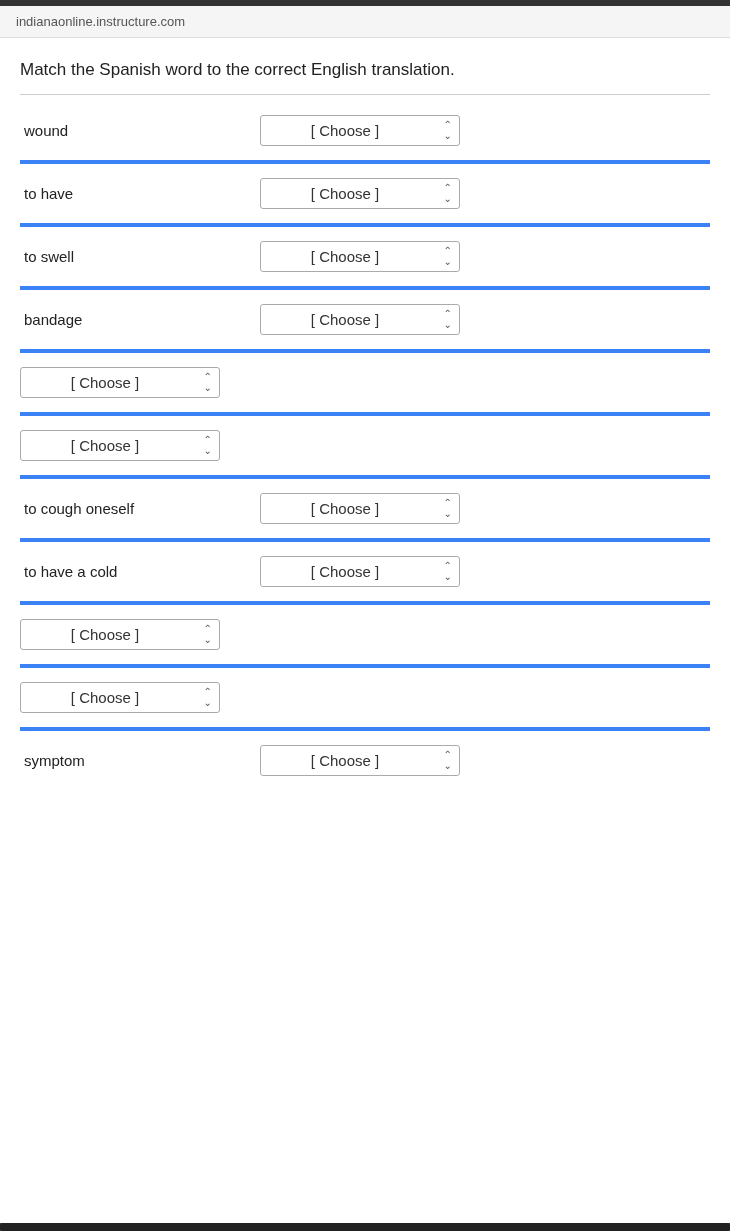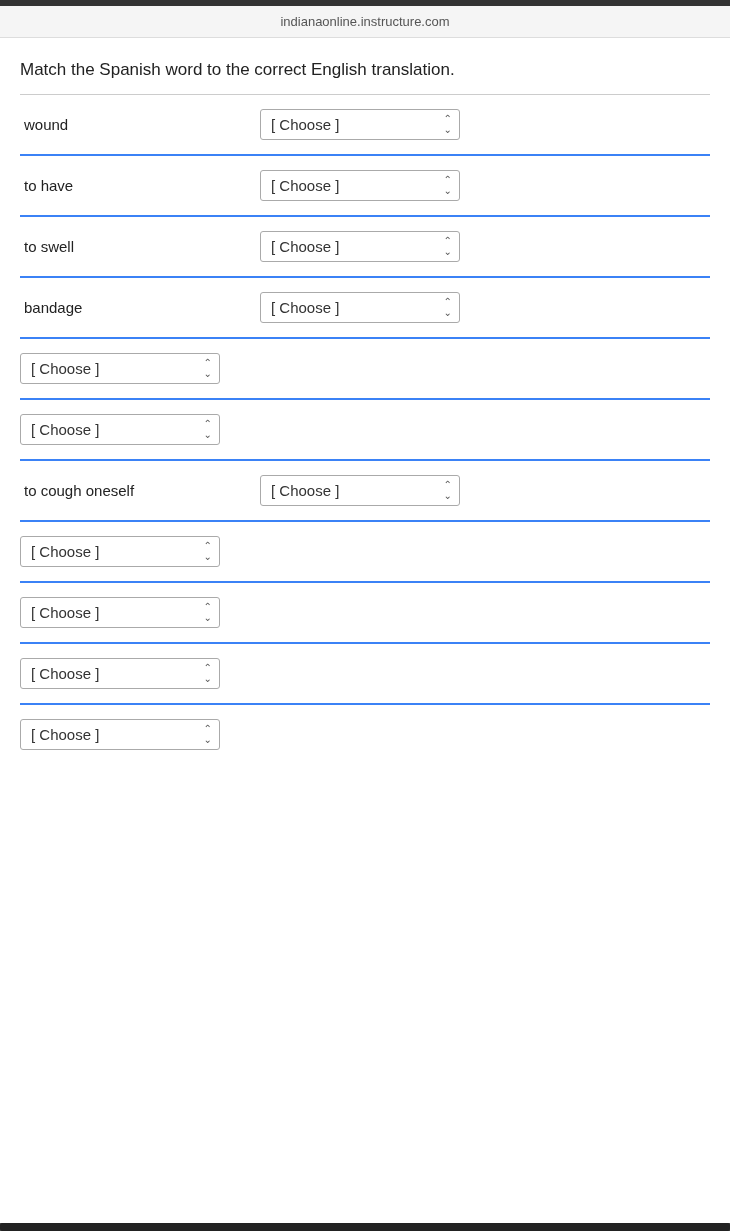--- a/index.html
+++ b/index.html
@@ -30,41 +30,42 @@
       height: 6px;
       width: 100%;
     }
 
     .domain-bar {
       background: #f5f5f5;
       padding: 8px 16px;
       font-size: 13px;
       color: #555;
       border-bottom: 1px solid #ddd;
-      text-align: center;
+      text-align: left;
     }
 
     .content-area {
       padding: 20px 20px 20px 20px;
     }
 
     .instructions {
       font-size: 17px;
       font-weight: 500;
       color: #222;
+      margin-bottom: 6px;
       padding-bottom: 12px;
       border-bottom: 1.5px solid #ccc;
       line-height: 1.4;
     }
 
     .match-row {
       display: flex;
       align-items: center;
       padding: 14px 0;
-      border-bottom: 2px solid #3b82f6;
+      border-bottom: 4px solid #3b82f6;
       position: relative;
     }
 
     .match-row:last-child {
       border-bottom: none;
     }
 
     .spanish-word {
       width: 240px;
       font-size: 15px;
@@ -84,20 +85,21 @@
       -webkit-appearance: none;
       background: #fff;
       border: 1.5px solid #aaa;
       border-radius: 3px;
       padding: 6px 40px 6px 10px;
       font-size: 15px;
       color: #333;
       width: 200px;
       cursor: pointer;
       outline: none;
+      text-align: center;
     }
 
     .select-arrow {
       position: absolute;
       right: 8px;
       pointer-events: none;
       color: #555;
       font-size: 14px;
       display: flex;
       flex-direction: column;
@@ -205,47 +207,49 @@
           <div class="spanish-word">to cough oneself</div>
           <div class="select-wrapper">
             <select class="match-select"><option value="[ Choose ]">[ Choose ]</option><option value="wound">wound</option><option value="to break">to break</option><option value="to swell">to swell</option><option value="bandage">bandage</option><option value="flu">flu</option><option value="cast">cast</option><option value="to hurt oneself">to hurt oneself</option><option value="to have a cold">to have a cold</option><option value="syrup">syrup</option><option value="cough">cough</option><option value="symptom">symptom</option></select>
             <div class="select-arrow">
               <span>⌃</span>
               <span>⌄</span>
             </div>
           </div>
         </div>
         <div class="match-row">
-          <div class="select-wrapper">
-            <select class="match-select"><option value="[ Choose ]">[ Choose ]</option><option value="wound">wound</option><option value="to break">to break</option><option value="to swell">to swell</option><option value="bandage">bandage</option><option value="flu">flu</option><option value="cast">cast</option><option value="to hurt oneself">to hurt oneself</option><option value="to have a cold">to have a cold</option><option value="syrup">syrup</option><option value="cough">cough</option><option value="symptom">symptom</option></select>
-            <div class="select-arrow">
-              <span>⌃</span>
-              <span>⌄</span>
-            </div>
-          </div>
-        </div>
-        <div class="match-row">
-          <div class="select-wrapper">
-            <select class="match-select"><option value="[ Choose ]">[ Choose ]</option><option value="wound">wound</option><option value="to break">to break</option><option value="to swell">to swell</option><option value="bandage">bandage</option><option value="flu">flu</option><option value="cast">cast</option><option value="to hurt oneself">to hurt oneself</option><option value="to have a cold">to have a cold</option><option value="syrup">syrup</option><option value="cough">cough</option><option value="symptom">symptom</option></select>
-            <div class="select-arrow">
-              <span>⌃</span>
-              <span>⌄</span>
-            </div>
-          </div>
-        </div>
-        <div class="match-row">
-          <div class="select-wrapper">
-            <select class="match-select"><option value="[ Choose ]">[ Choose ]</option><option value="wound">wound</option><option value="to break">to break</option><option value="to swell">to swell</option><option value="bandage">bandage</option><option value="flu">flu</option><option value="cast">cast</option><option value="to hurt oneself">to hurt oneself</option><option value="to have a cold">to have a cold</option><option value="syrup">syrup</option><option value="cough">cough</option><option value="symptom">symptom</option></select>
-            <div class="select-arrow">
-              <span>⌃</span>
-              <span>⌄</span>
-            </div>
-          </div>
-        </div>
-        <div class="match-row">
+          <div class="spanish-word">to have a cold</div>
+          <div class="select-wrapper">
+            <select class="match-select"><option value="[ Choose ]">[ Choose ]</option><option value="wound">wound</option><option value="to break">to break</option><option value="to swell">to swell</option><option value="bandage">bandage</option><option value="flu">flu</option><option value="cast">cast</option><option value="to hurt oneself">to hurt oneself</option><option value="to have a cold">to have a cold</option><option value="syrup">syrup</option><option value="cough">cough</option><option value="symptom">symptom</option></select>
+            <div class="select-arrow">
+              <span>⌃</span>
+              <span>⌄</span>
+            </div>
+          </div>
+        </div>
+        <div class="match-row">
+          <div class="select-wrapper">
+            <select class="match-select"><option value="[ Choose ]">[ Choose ]</option><option value="wound">wound</option><option value="to break">to break</option><option value="to swell">to swell</option><option value="bandage">bandage</option><option value="flu">flu</option><option value="cast">cast</option><option value="to hurt oneself">to hurt oneself</option><option value="to have a cold">to have a cold</option><option value="syrup">syrup</option><option value="cough">cough</option><option value="symptom">symptom</option></select>
+            <div class="select-arrow">
+              <span>⌃</span>
+              <span>⌄</span>
+            </div>
+          </div>
+        </div>
+        <div class="match-row">
+          <div class="select-wrapper">
+            <select class="match-select"><option value="[ Choose ]">[ Choose ]</option><option value="wound">wound</option><option value="to break">to break</option><option value="to swell">to swell</option><option value="bandage">bandage</option><option value="flu">flu</option><option value="cast">cast</option><option value="to hurt oneself">to hurt oneself</option><option value="to have a cold">to have a cold</option><option value="syrup">syrup</option><option value="cough">cough</option><option value="symptom">symptom</option></select>
+            <div class="select-arrow">
+              <span>⌃</span>
+              <span>⌄</span>
+            </div>
+          </div>
+        </div>
+        <div class="match-row">
+          <div class="spanish-word">symptom</div>
           <div class="select-wrapper">
             <select class="match-select"><option value="[ Choose ]">[ Choose ]</option><option value="wound">wound</option><option value="to break">to break</option><option value="to swell">to swell</option><option value="bandage">bandage</option><option value="flu">flu</option><option value="cast">cast</option><option value="to hurt oneself">to hurt oneself</option><option value="to have a cold">to have a cold</option><option value="syrup">syrup</option><option value="cough">cough</option><option value="symptom">symptom</option></select>
             <div class="select-arrow">
               <span>⌃</span>
               <span>⌄</span>
             </div>
           </div>
         </div>
       </div>
   </div>

